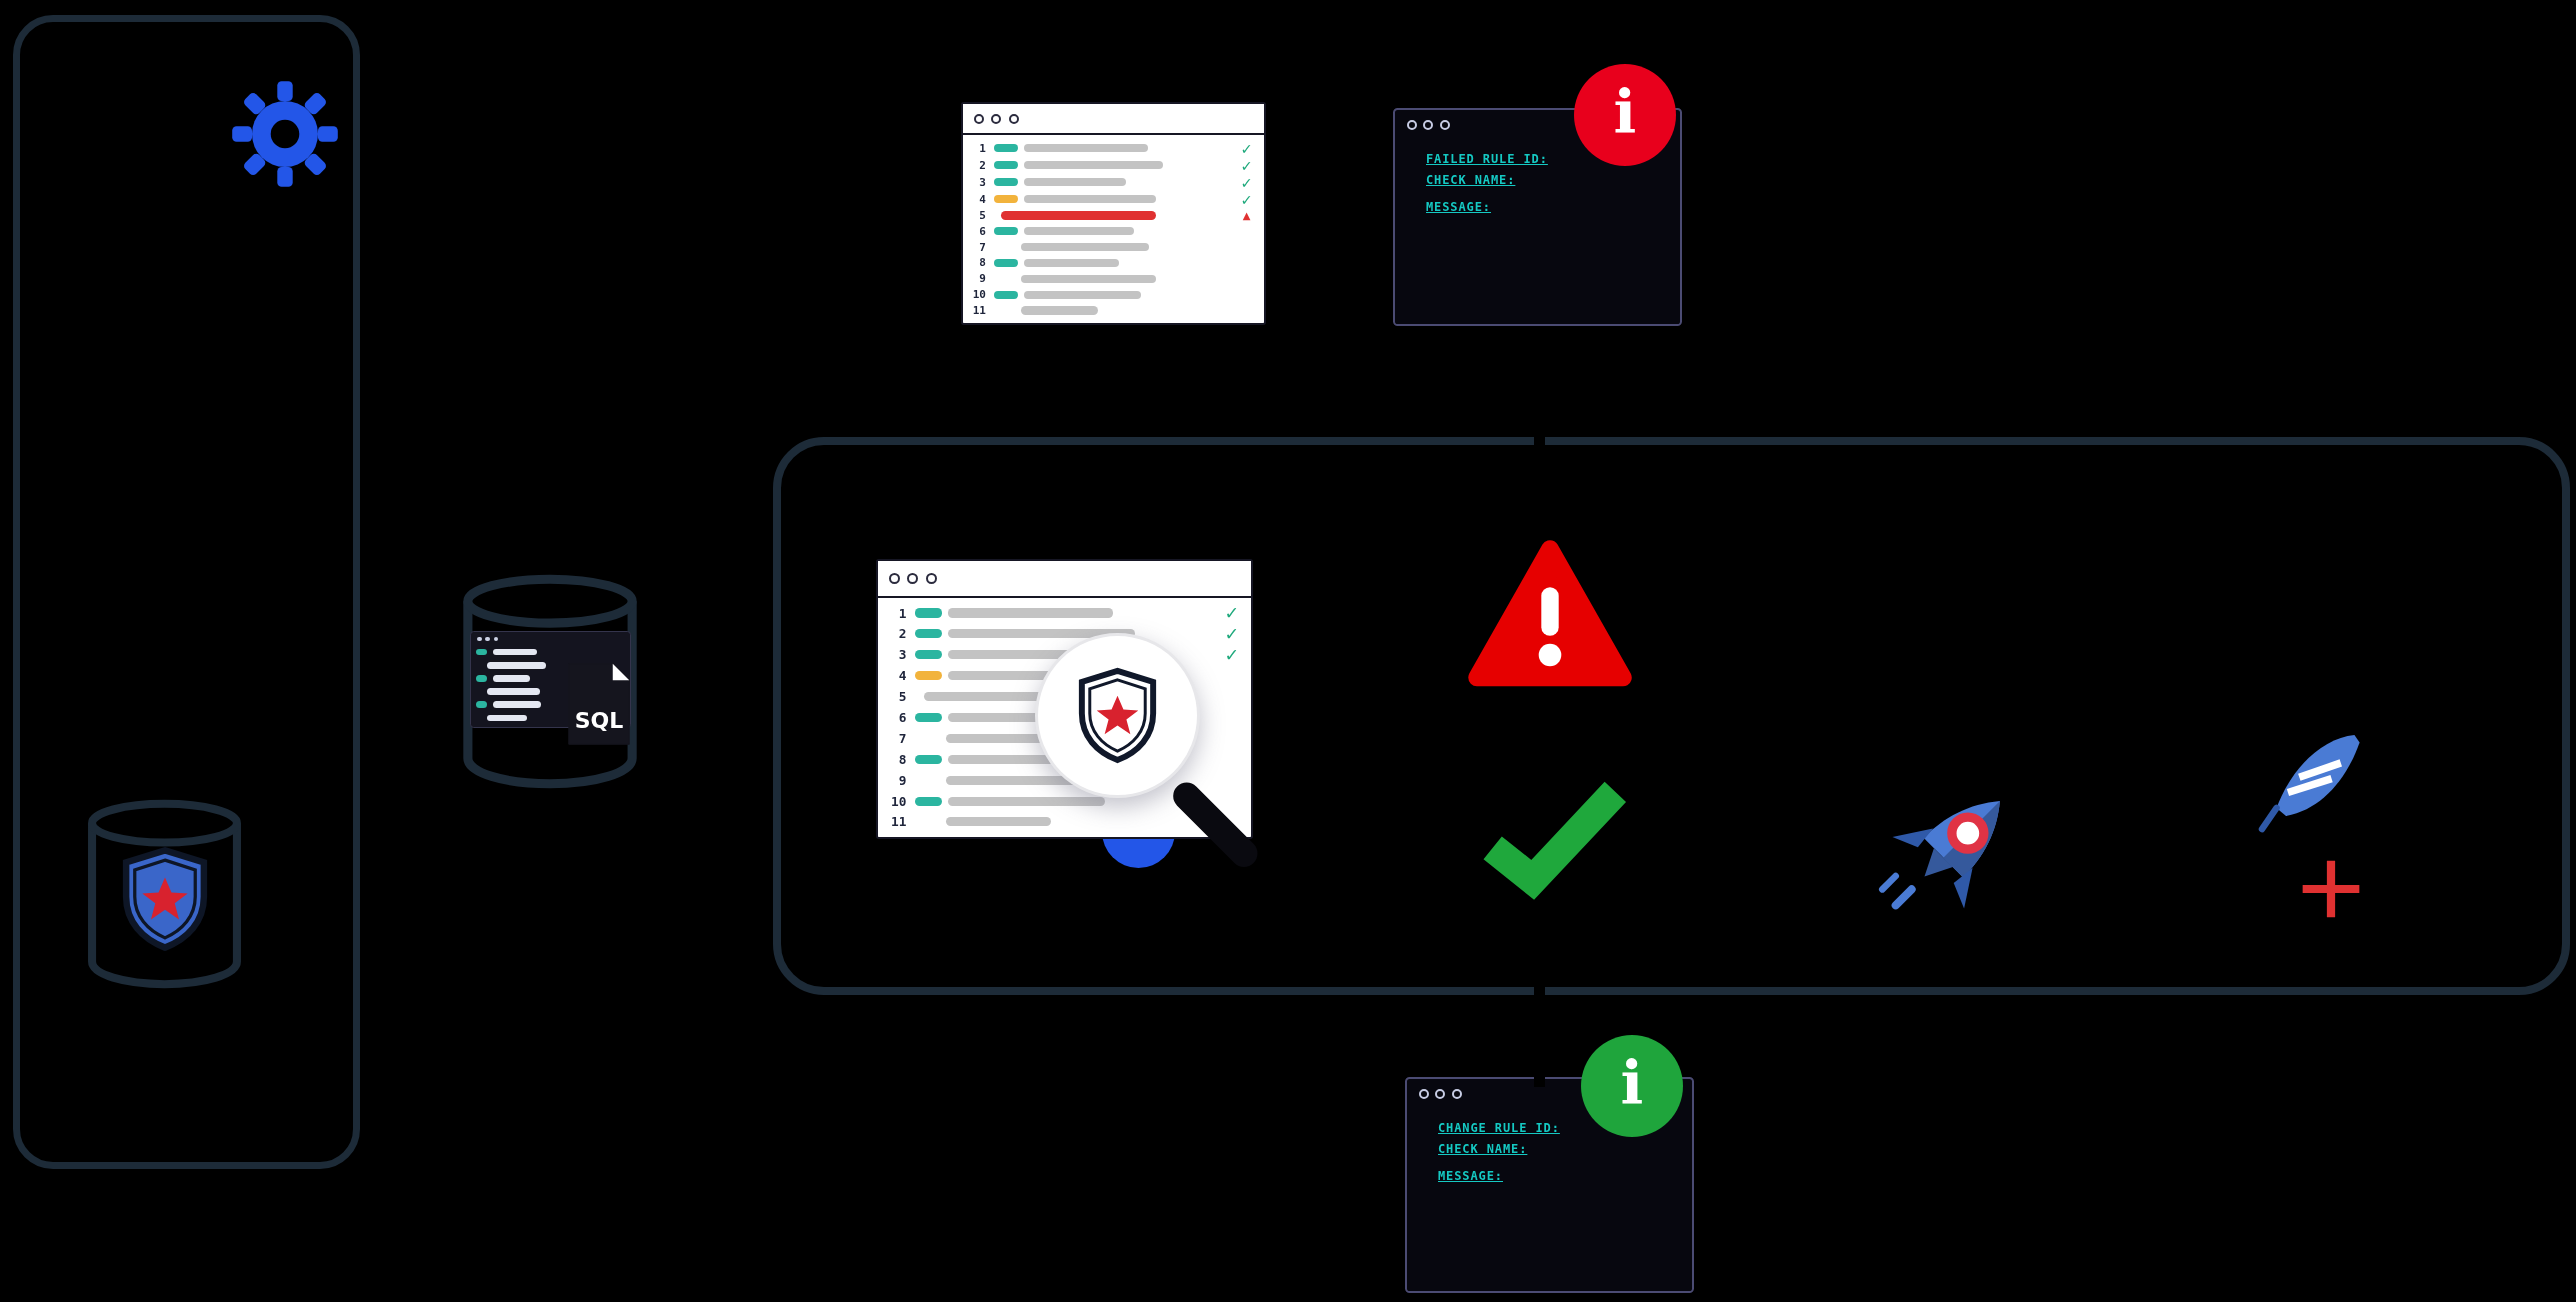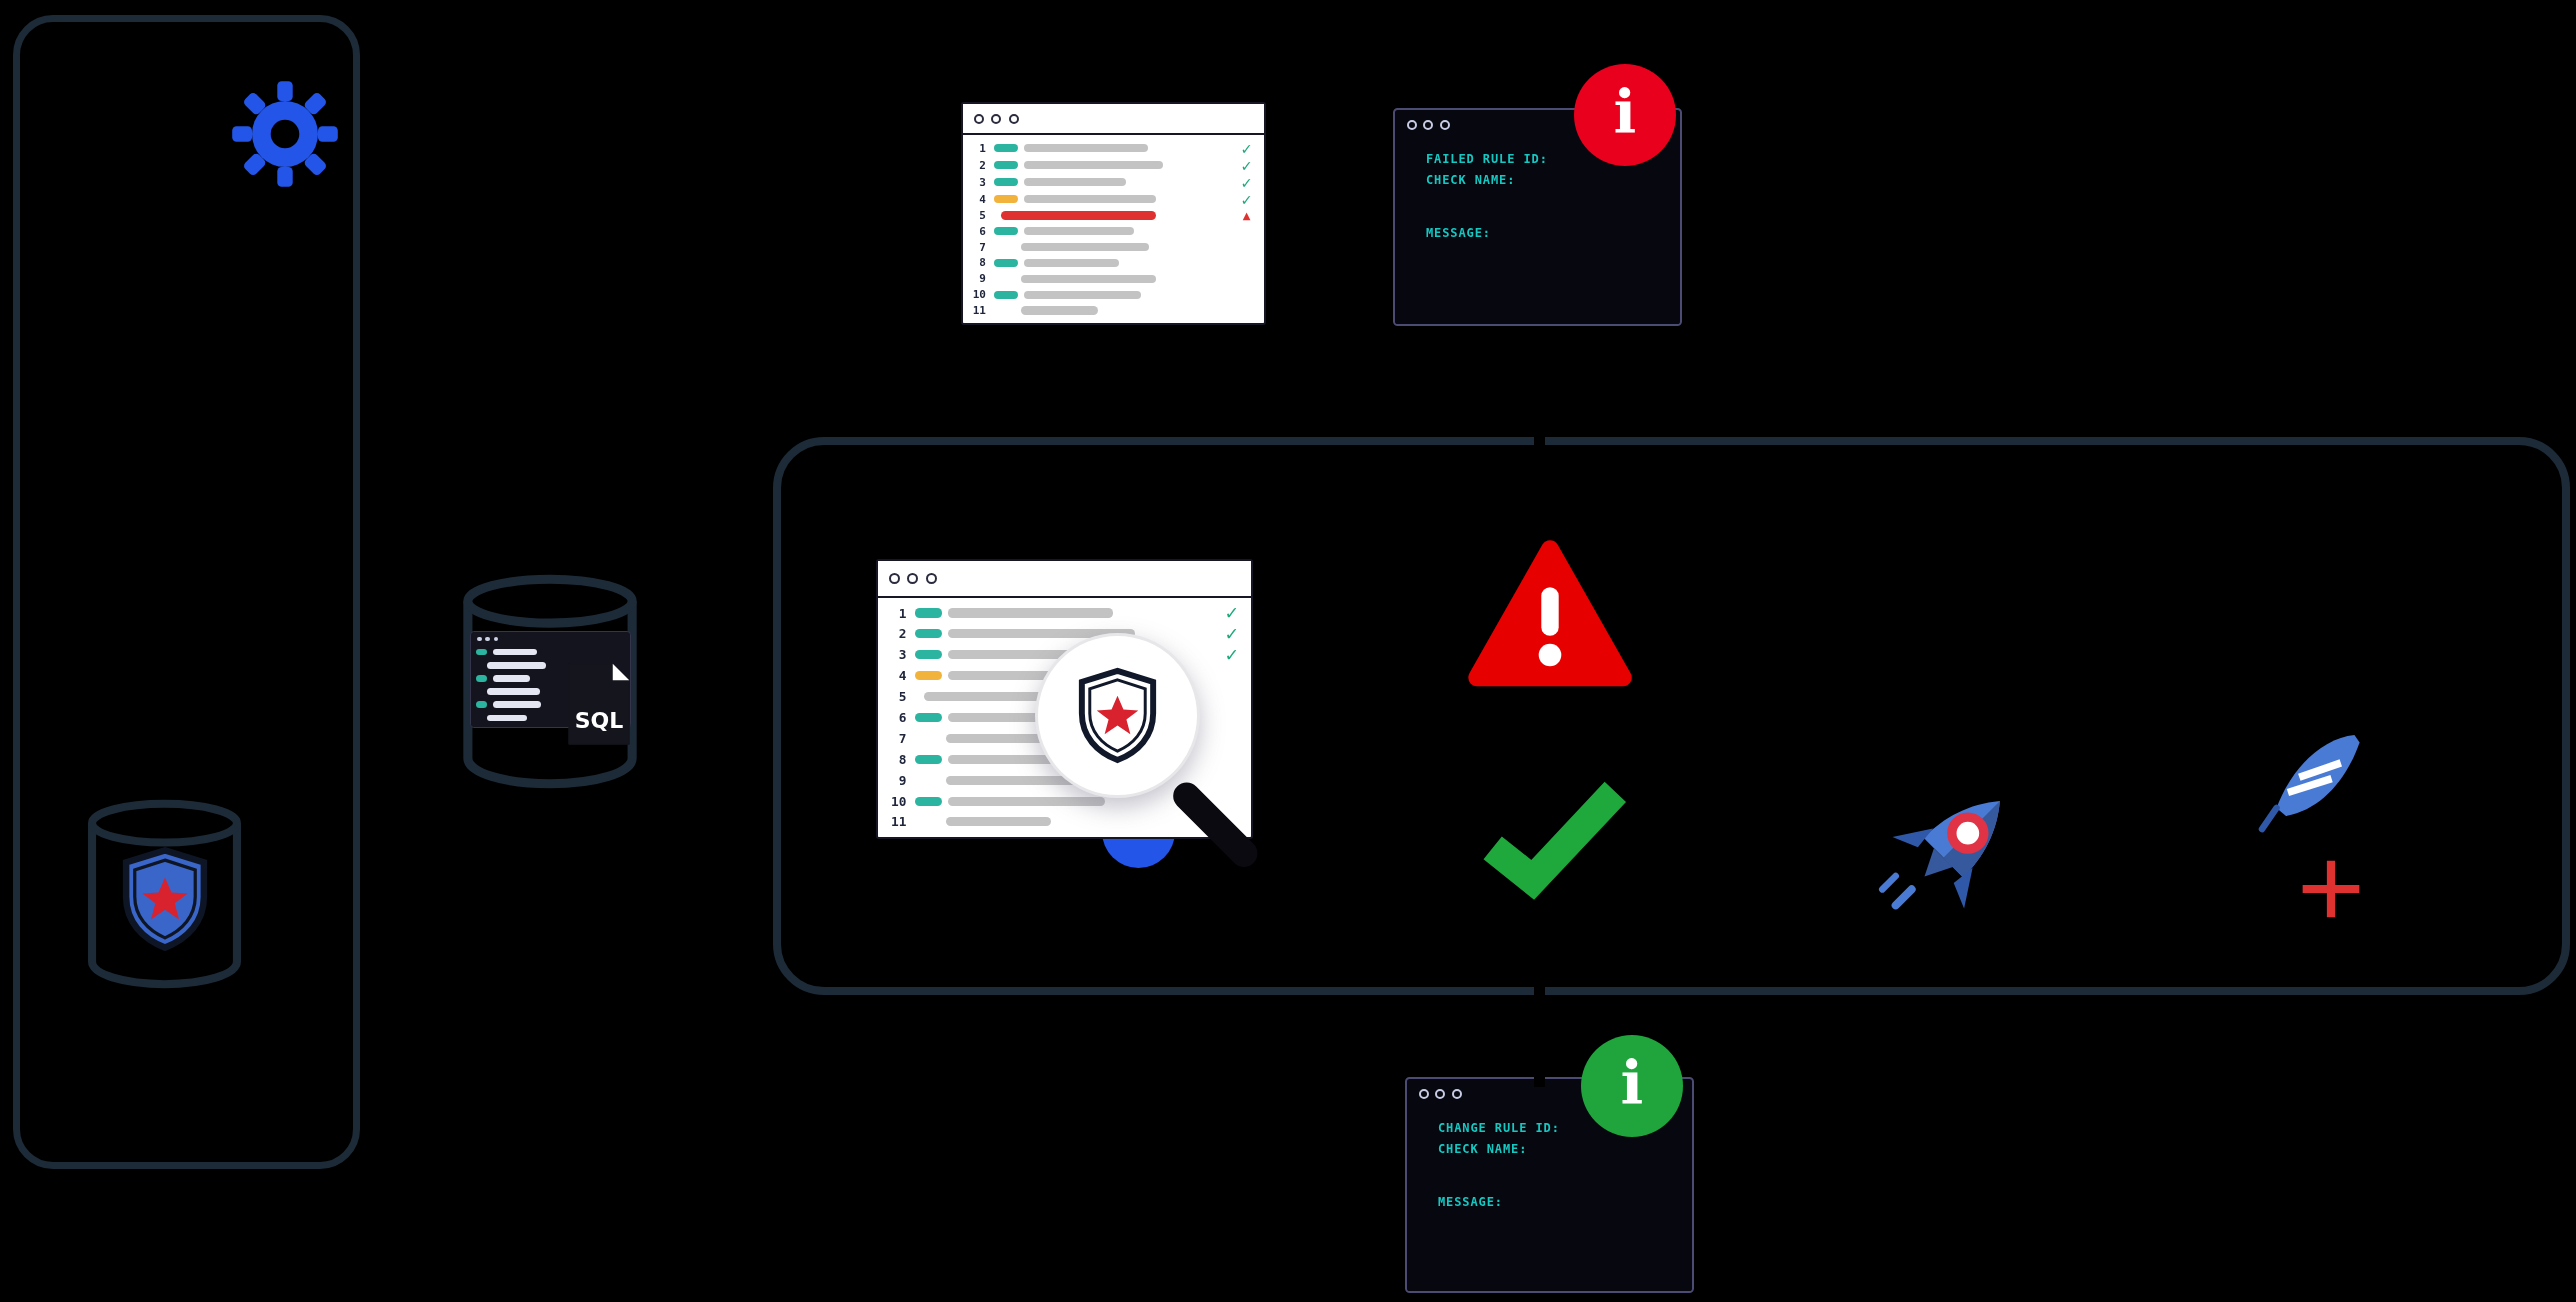--- a/index.html
+++ b/index.html
@@ -61,22 +61,22 @@
   .mini-window .ed-body{padding:2.7px 5.5px;}
   .mini-window .pill{width:11px;height:6.4px;}
   .mini-dots{display:flex;gap:3.7px;padding:4.6px 0 1.8px 6.4px;}
   .mini-dot{width:4.6px;height:4.6px;border-radius:50%;background:#cdd2e6;}
 
   
   .terminal{position:absolute;background:#07070f;border:2.7px solid var(--t-border);border-radius:4.6px;z-index:4;}
   .t-dots{display:flex;gap:6.4px;padding:10px 0 0 12px;}
   .t-dot{width:10px;height:10px;border:2.3px solid #c7cce4;border-radius:50%;}
   .t-body{padding:22px 0 0 31px;display:flex;flex-direction:column;gap:7.3px;}
-  .t-line{font:700 12px "DejaVu Sans Mono",monospace;color:var(--teal-text);letter-spacing:0.9px;}
-  .t-line.gap{margin-top:31px;}
+  .t-line{font:700 12px "DejaVu Sans Mono",monospace;color:var(--teal-text);letter-spacing:0.9px;text-decoration:underline;}
+  .t-line.gap{margin-top:5px;}
 
   
   .info-badge{position:absolute;width:102px;height:102px;border-radius:50%;display:flex;align-items:center;
               justify-content:center;color:#fff;font:700 60px "DejaVu Serif",serif;z-index:7;padding-bottom:5.5px;}
   .info-badge.red{background:#e8001c;}
   .info-badge.green{background:#1fa53c;}
 
   
   .lens{position:absolute;width:165px;height:165px;border-radius:50%;background:#fff;
         border:3.7px solid #e7e7ea;box-shadow:0 9.1px 24px rgba(120,120,140,.45);z-index:5;

